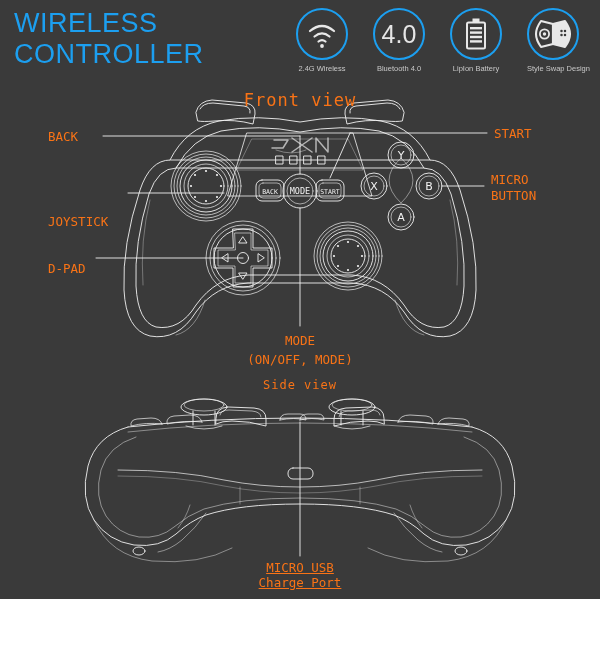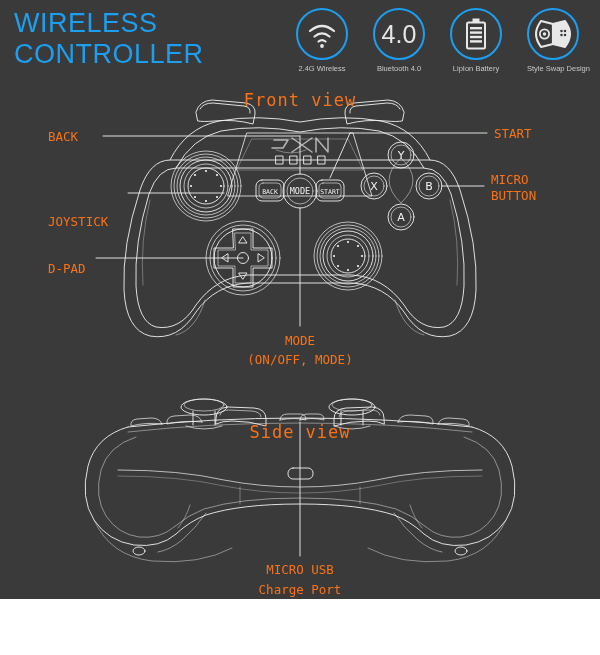--- a/index.html
+++ b/index.html
@@ -19,23 +19,23 @@
   #badge-wifi{left:296px;}
   #badge-bt{left:373px;}
   #badge-batt{left:450px;}
   #badge-style{left:527px;}
   .bt-num{position:absolute;inset:0;display:flex;align-items:center;justify-content:center;
           color:#e6e6e6;font-size:25px;letter-spacing:0px;font-family:"Liberation Sans",sans-serif;}
 
   
   .mono{font-family:"DejaVu Sans Mono",monospace;color:#f97316;}
   #front-view{position:absolute;left:0;right:0;top:90px;text-align:center;font-size:17px;letter-spacing:1px;}
-  #side-view{position:absolute;left:0;right:0;top:378px;text-align:center;font-size:17px;letter-spacing:1px;margin-top:44px;}
+  #side-view{position:absolute;left:0;right:0;top:378px;text-align:center;font-size:12px;letter-spacing:1px;}
   #mode-cap{position:absolute;left:0;right:0;top:331px;text-align:center;font-size:12.5px;line-height:19px;white-space:pre-line;}
-  #usb-cap{position:absolute;left:0;right:0;top:560px;text-align:center;font-size:12.5px;line-height:20px;white-space:pre-line;}
+  #usb-cap{position:absolute;left:0;right:0;top:560px;text-align:center;font-size:12.5px;line-height:15px;white-space:pre-line;text-decoration:underline;}
 
   .lbl{position:absolute;font-size:12.5px;line-height:16px;white-space:pre-line;}
   #lbl-back{left:48px;top:129px;}
   #lbl-joystick{left:48px;top:186px;margin-top:28px;}
   #lbl-dpad{left:48px;top:261px;}
   #lbl-start{left:494px;top:126px;}
   #lbl-action{left:491px;top:172px;}
 
   svg{display:block;}
 </style>

